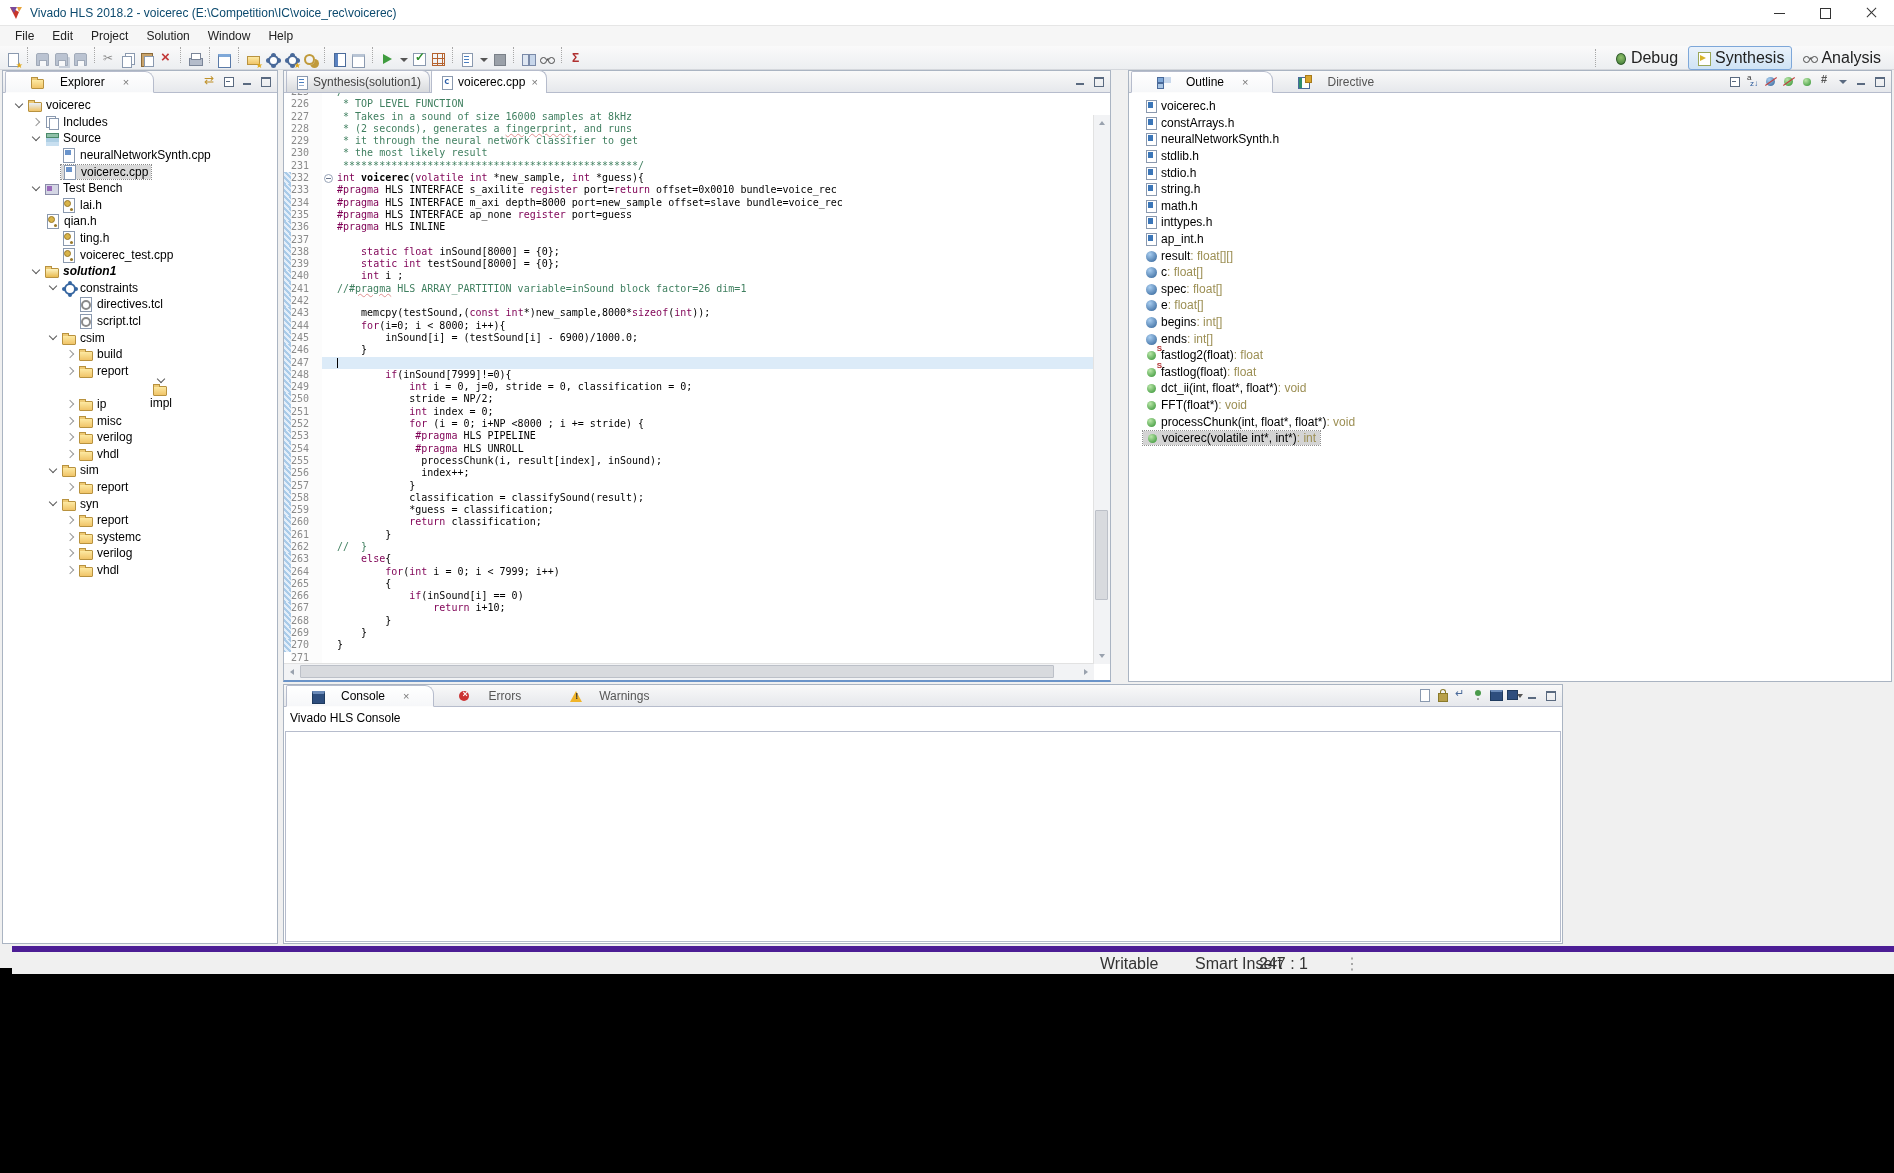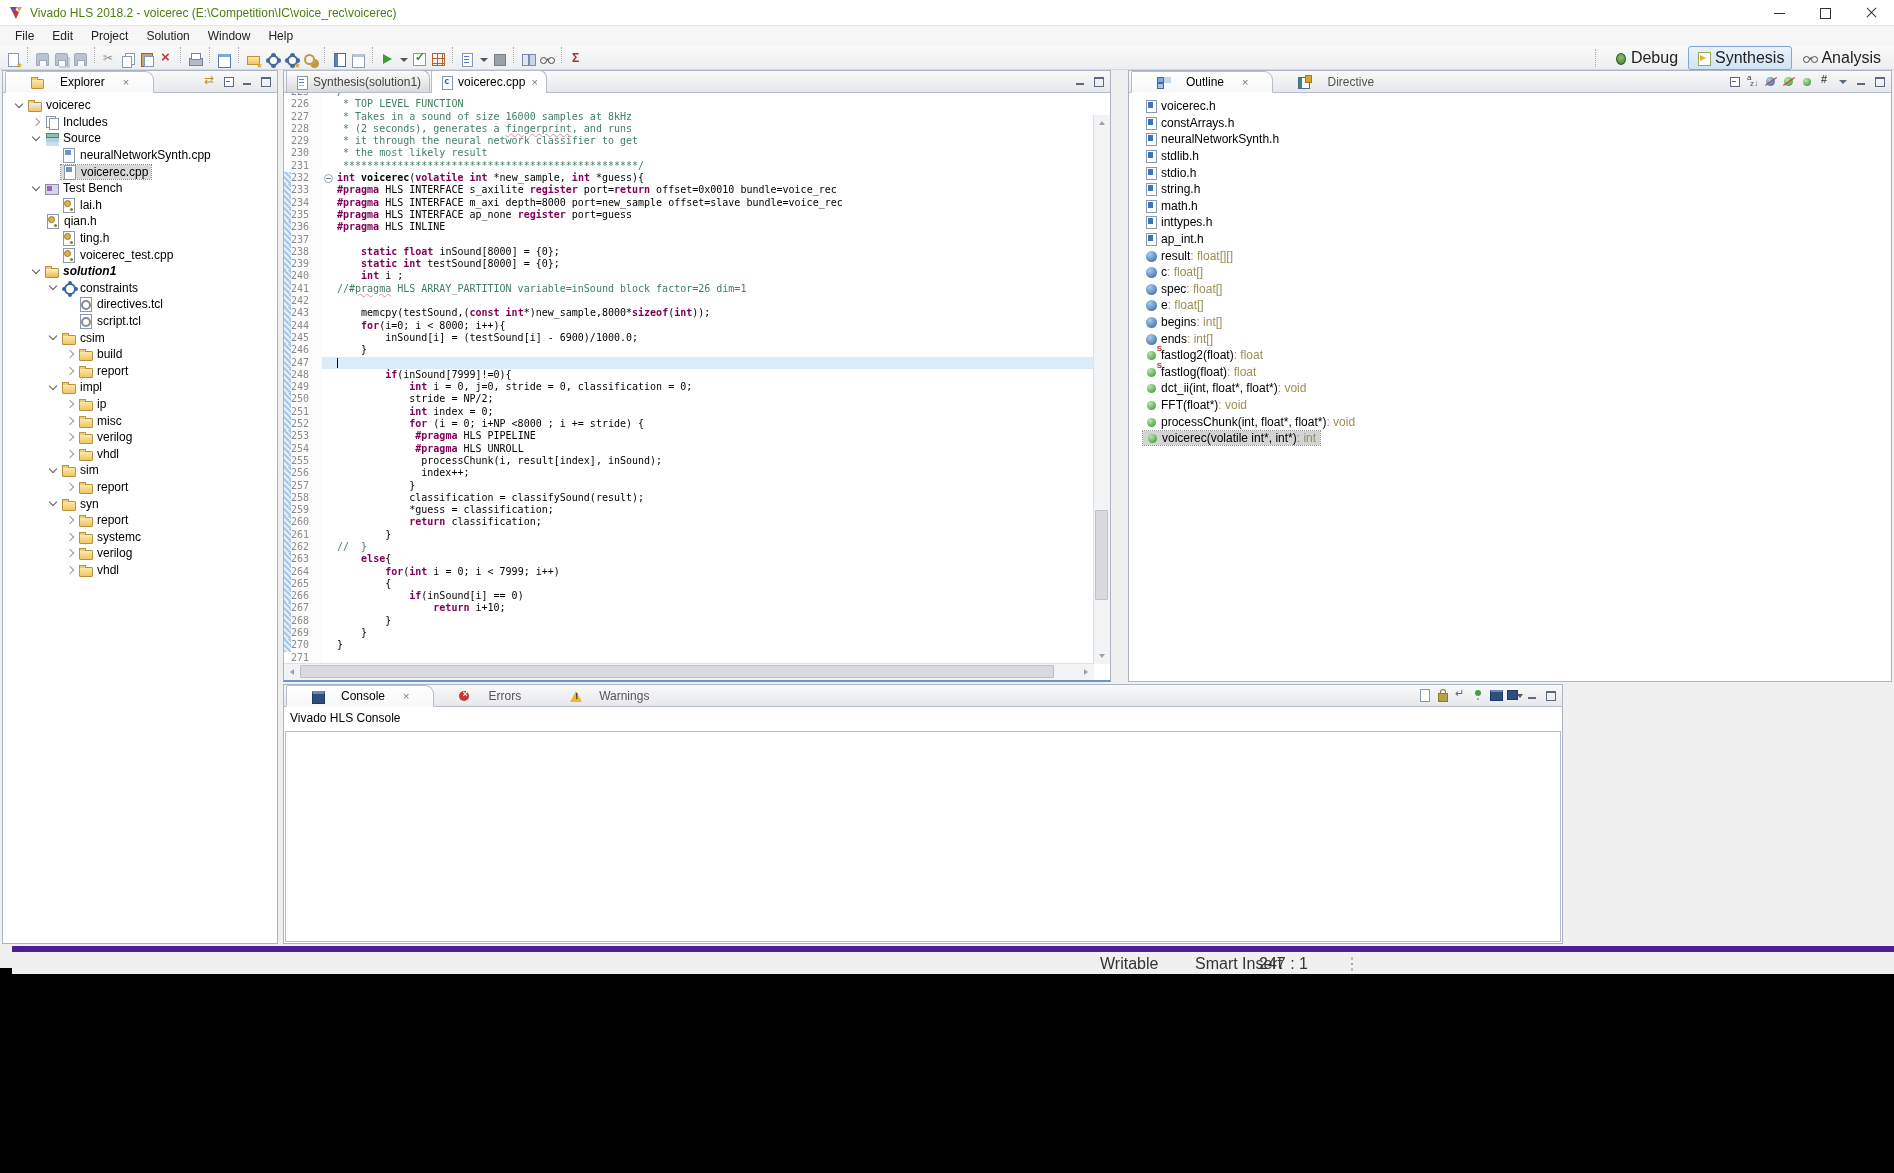--- a/index.html
+++ b/index.html
@@ -3,21 +3,21 @@
 <meta charset="utf-8">
 <style>
   html,body{margin:0;padding:0}
   body{width:1894px;height:1173px;position:relative;overflow:hidden;background:#000;
        font-family:"Liberation Sans",sans-serif;-webkit-font-smoothing:antialiased}
   #app{position:absolute;left:0;top:0;width:1894px;height:968px;background:#f0f0f0}
 
   
   #titlebar{position:absolute;left:0;top:0;right:0;height:26px;background:#fff;border-bottom:1px solid #e6e6e6;
             display:flex;align-items:center;padding-left:8px;box-sizing:border-box}
-  #titlebar .ttl{font-size:12px;color:#4d7c0f;margin-left:6px}
+  #titlebar .ttl{font-size:12px;color:#0c4a6e;margin-left:6px}
   .winbtns{margin-left:auto;display:flex;height:100%}
   .winbtn{width:46px;height:26px;position:relative;display:inline-block}
   #win-min::before{content:"";position:absolute;left:18px;top:13px;width:11px;height:1px;background:#333}
   #win-max::before{content:"";position:absolute;left:18px;top:8px;width:9px;height:9px;border:1px solid #333}
   #win-close::before,#win-close::after{content:"";position:absolute;left:17px;top:12px;width:13px;height:1px;background:#333}
   #win-close::before{transform:rotate(45deg)}#win-close::after{transform:rotate(-45deg)}
 
   
   #menubar{position:absolute;left:0;top:26px;right:0;height:20px;background:#f6f6f6;font-size:12px;
            display:flex;align-items:center;padding-left:6px;box-sizing:border-box}
@@ -156,21 +156,21 @@
   .crow{display:flex;height:12.3px;line-height:12.3px;font-family:"DejaVu Sans Mono",monospace;font-size:10px;white-space:pre;color:#000}
   .c-ann{width:7px;flex:none}
   .c-ann.rng{background:repeating-linear-gradient(45deg,#a9cbe9 0,#a9cbe9 2px,#e3eef9 2px,#e3eef9 4px)}
   .c-num{width:27px;flex:none;text-align:left;padding-right:4px;color:#8a8a8a;background:#fcfcfc}
   .c-fold{width:13px;flex:none;position:relative}
   .c-code{flex:1;position:relative;padding-left:2px}
   .crow.cur .c-fold,.crow.cur .c-code{background:#dcebf8}
   .crow.cur .c-code::before{content:"";position:absolute;left:2px;top:1px;width:1px;height:10px;background:#000}
   .fm{position:absolute;left:2px;top:2px;width:7px;height:7px;border:1px solid #98a4b8;border-radius:50%;background:#fff}
   .fm::after{content:"";position:absolute;left:1px;right:1px;top:3px;height:1px;background:#68748a}
-  .kw{color:#7f0055;font-weight:bold}
+  .kw{color:#7f0055;font-weight:normal}
   .cmt{color:#3f7f5f}
   .fn{font-weight:bold}
   .spell{text-decoration:underline;text-decoration-style:wavy;text-decoration-color:#e09090;text-decoration-thickness:1px}
   
   .sbar{position:absolute;background:#f2f3f5}
   #vscroll{top:22px;right:0;width:16px;bottom:16px;border-left:1px solid #e2e2e2}
   #hscroll{left:0;bottom:0;height:16px;right:16px;border-top:1px solid #e2e2e2}
   .sarrow{position:absolute;width:16px;height:16px}
   .sarrow::before{content:"";position:absolute;left:5px;top:6px;border-left:3px solid transparent;border-right:3px solid transparent}
   .sa-up::before{border-bottom:4px solid #9aa2ae}
@@ -377,21 +377,21 @@
           <span class="eicn et-folder"></span>
           <span>build</span>
         </div>
         <div class="trow" style="padding-left: 59px;">
           <span class="twbox">
             <span class="tw col"></span>
           </span>
           <span class="eicn et-folder"></span>
           <span>report</span>
         </div>
-        <div class="trow" style="padding-left: 42px;">
+        <div class="trow" style="padding-left: 42px; flex-direction: column;">
           <span class="twbox">
             <span class="tw exp"></span>
           </span>
           <span class="eicn et-folder"></span>
           <span>impl</span>
         </div>
         <div class="trow" style="padding-left: 59px;">
           <span class="twbox">
             <span class="tw col"></span>
           </span>

